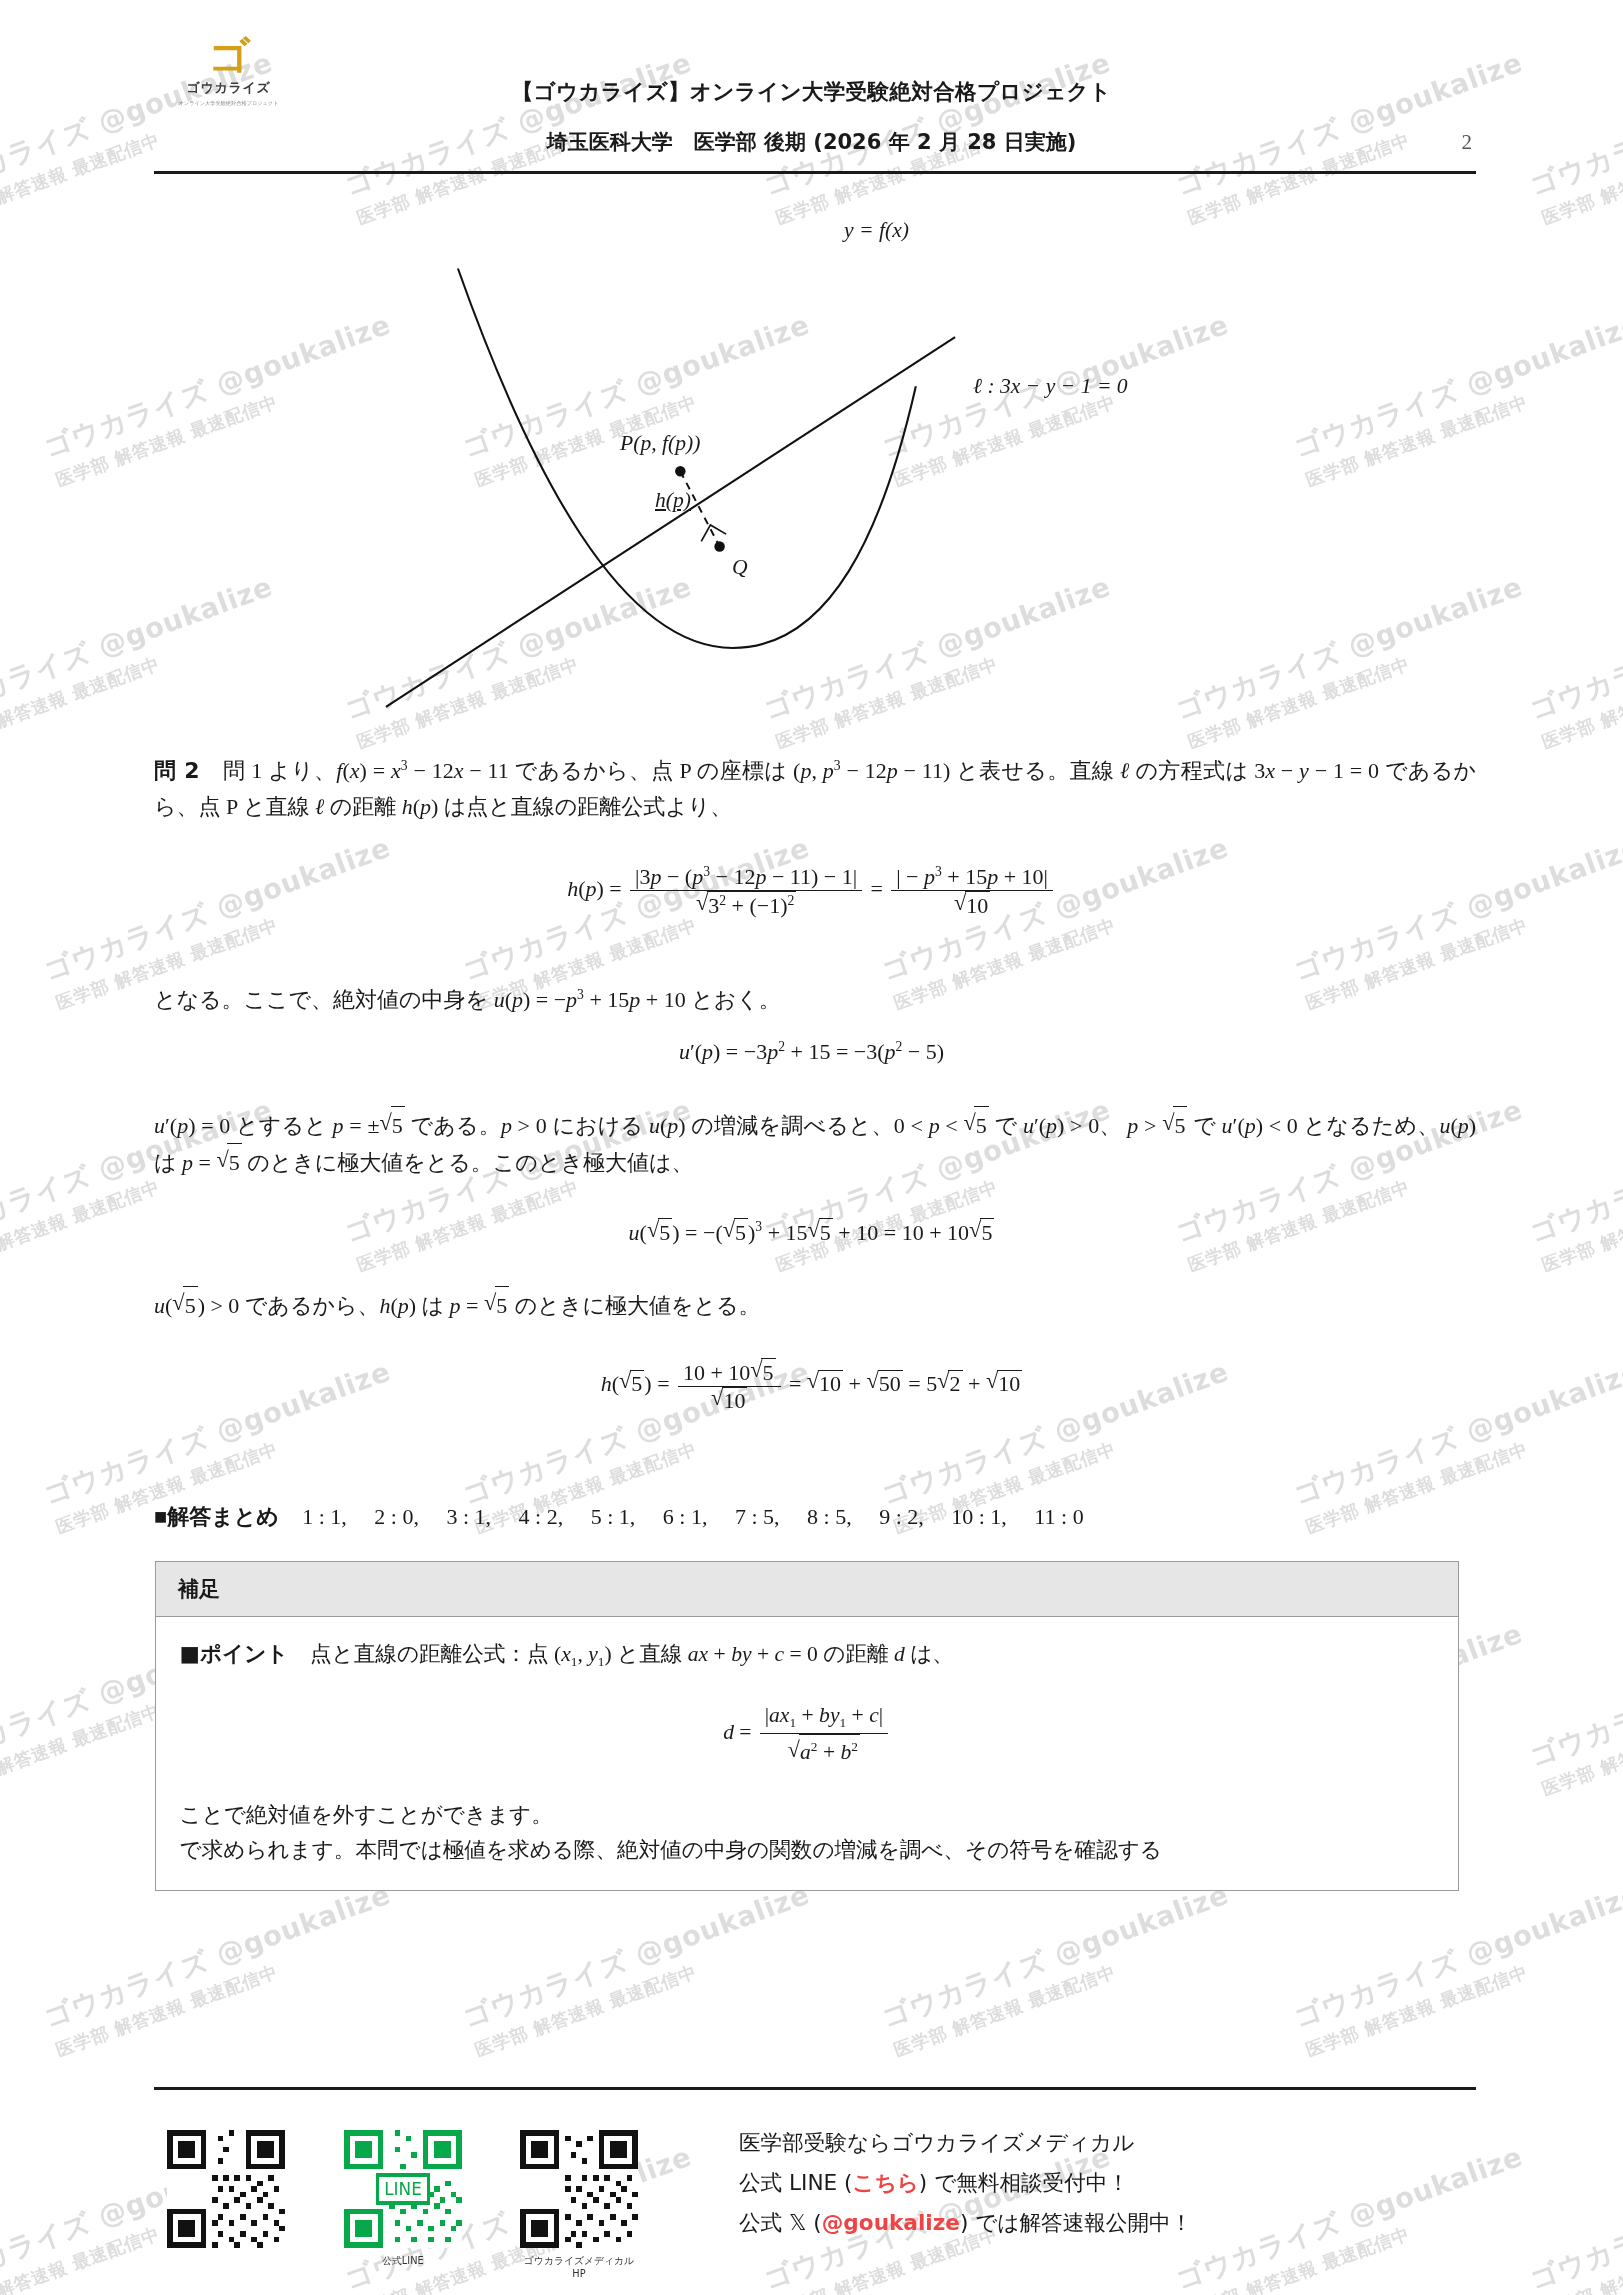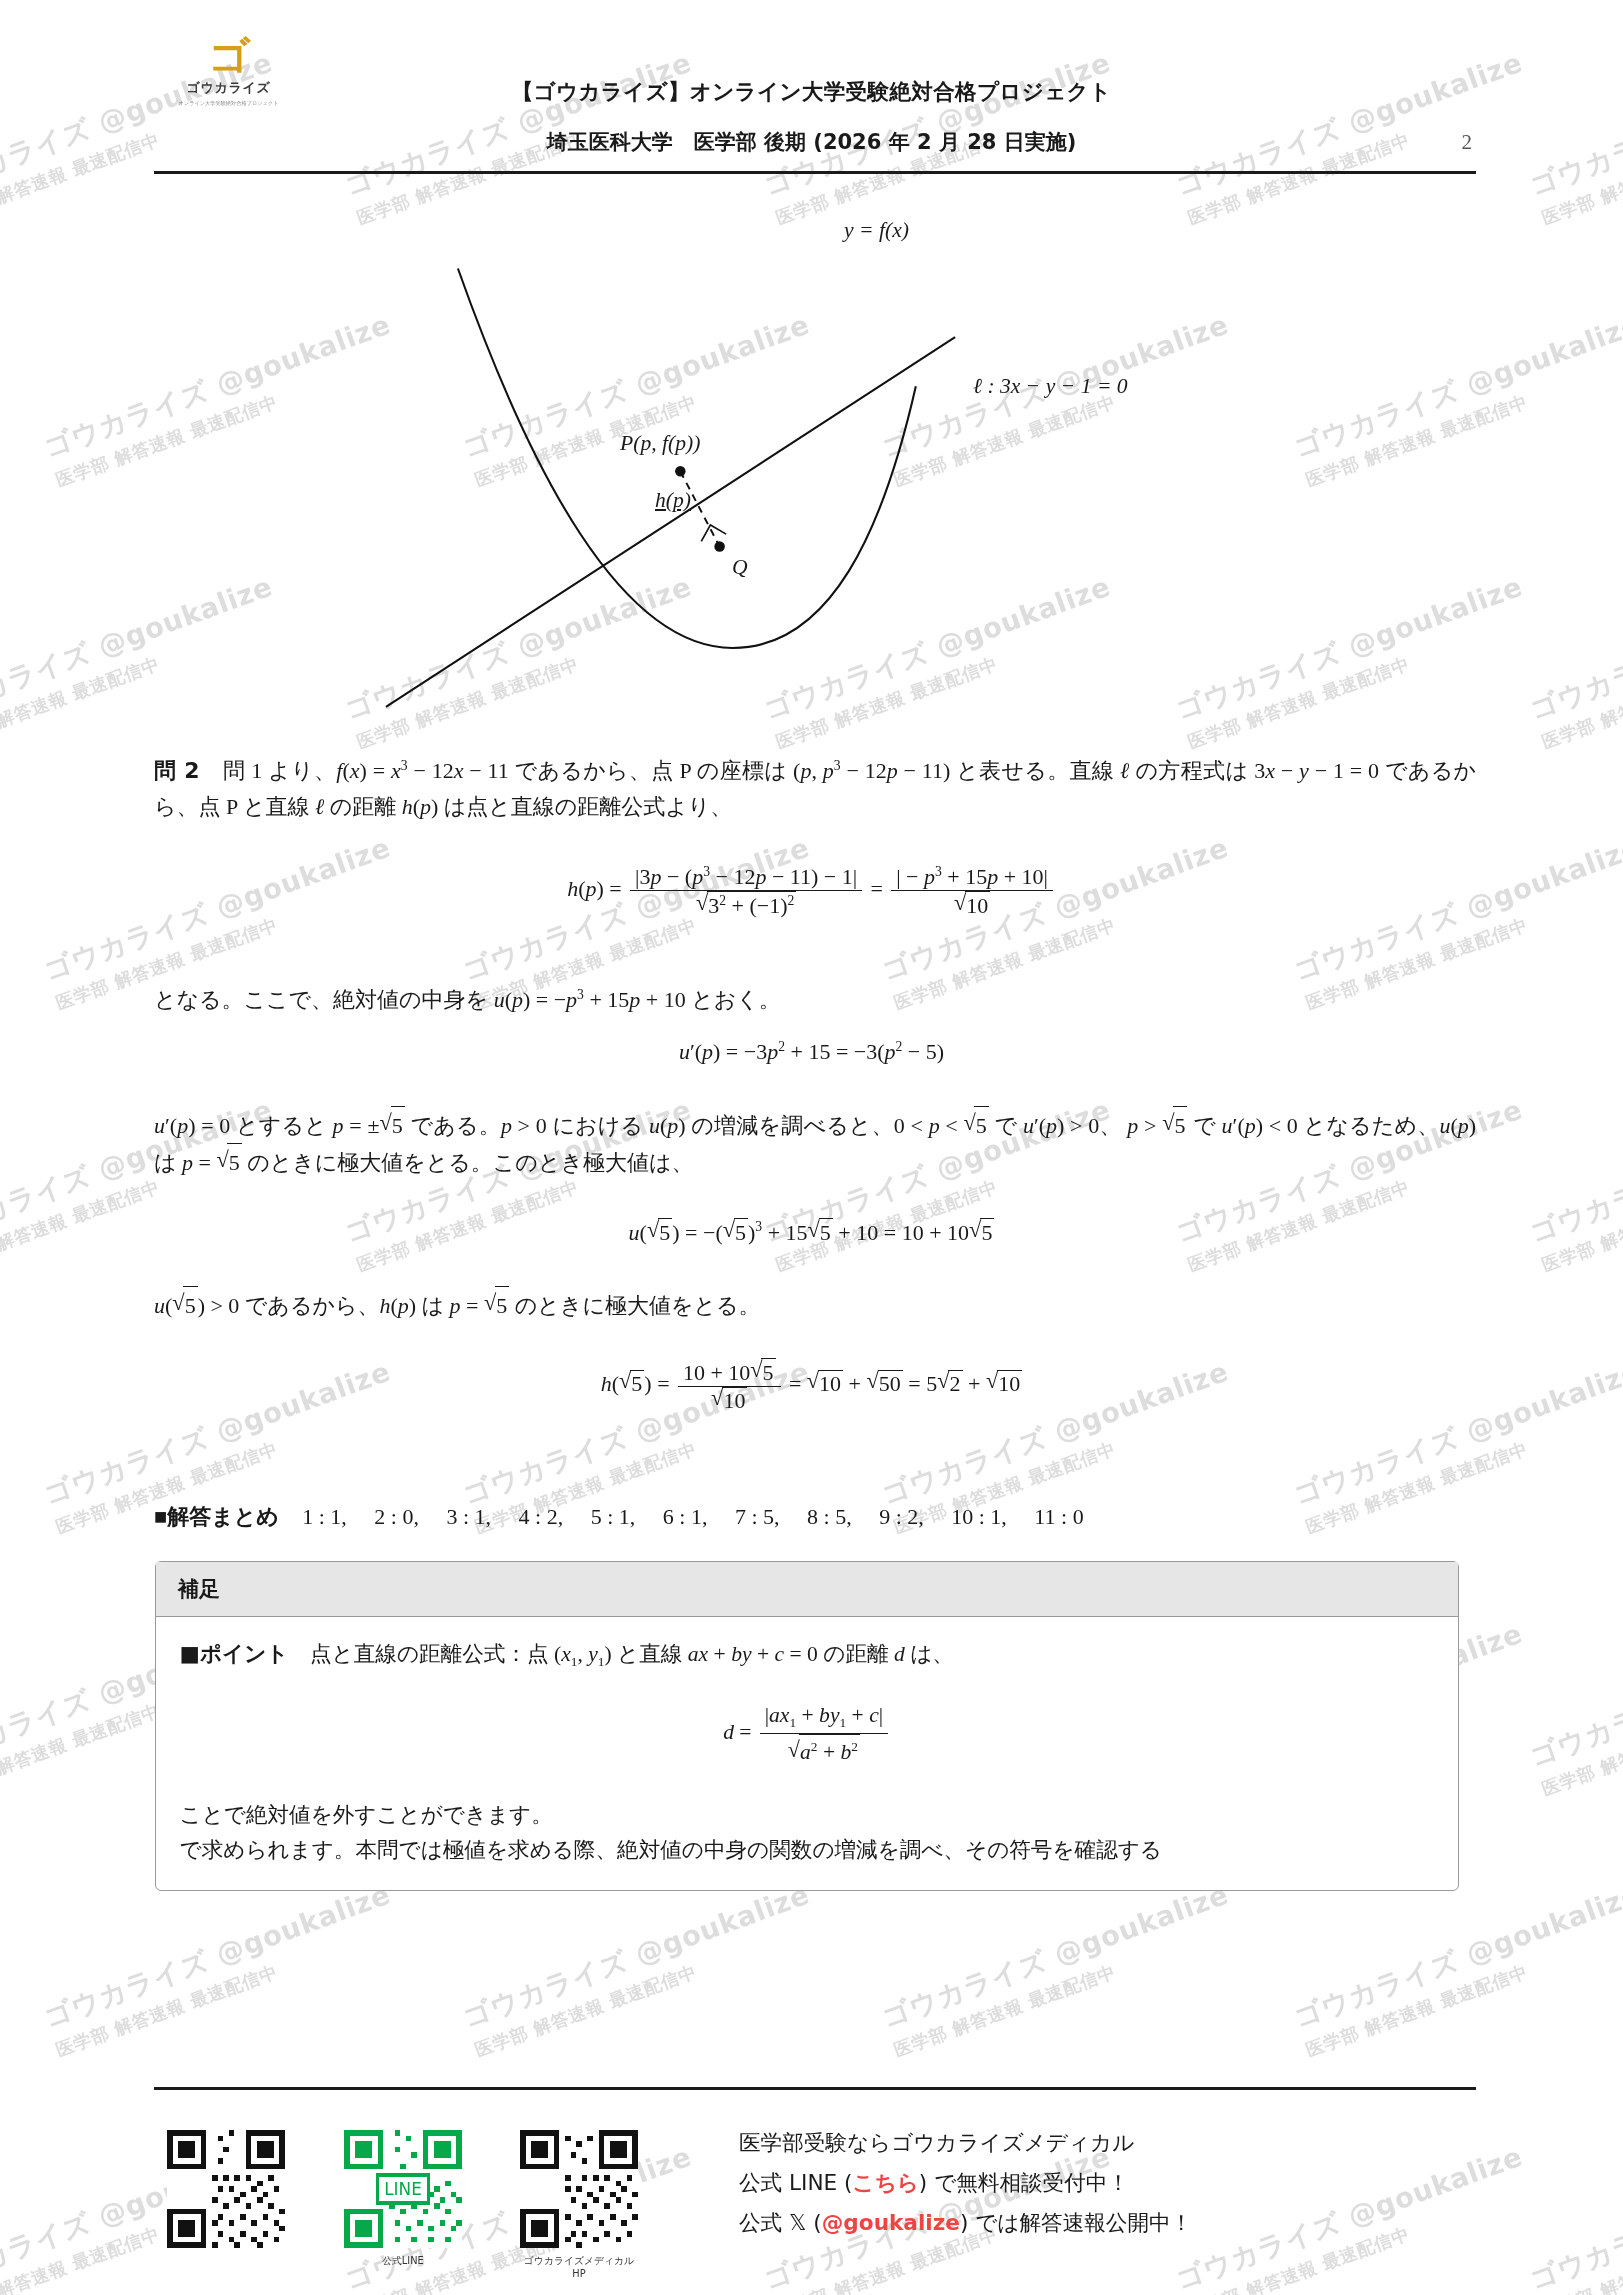--- a/index.html
+++ b/index.html
@@ -480,21 +480,21 @@
       <span class="den"><span class="sqrt"><span class="rad">10</span></span></span>
     </span>
     <span>= <span class="sqrt"><span class="rad">10</span></span> + <span class="sqrt"><span class="rad">50</span></span> = 5<span class="sqrt"><span class="rad">2</span></span> + <span class="sqrt"><span class="rad">10</span></span></span>
   </div>
 
   <div class="answers" style="top:1502px;">
     <span class="lbl">■解答まとめ</span>
     <span class="items" id="answers-items">&nbsp;&nbsp;&nbsp;1 : 1,&nbsp;&nbsp;&nbsp;&nbsp;&nbsp;2 : 0,&nbsp;&nbsp;&nbsp;&nbsp;&nbsp;3 : 1,&nbsp;&nbsp;&nbsp;&nbsp;&nbsp;4 : 2,&nbsp;&nbsp;&nbsp;&nbsp;&nbsp;5 : 1,&nbsp;&nbsp;&nbsp;&nbsp;&nbsp;6 : 1,&nbsp;&nbsp;&nbsp;&nbsp;&nbsp;7 : 5,&nbsp;&nbsp;&nbsp;&nbsp;&nbsp;8 : 5,&nbsp;&nbsp;&nbsp;&nbsp;&nbsp;9 : 2,&nbsp;&nbsp;&nbsp;&nbsp;&nbsp;10 : 1,&nbsp;&nbsp;&nbsp;&nbsp;&nbsp;11 : 0</span>
   </div>
 
-  <div class="suppl" style="top:1561px;border-radius:6px;">
+  <div class="suppl" style="top:1561px;">
     <div class="suppl-head">補足</div>
     <div class="suppl-body">
       <div>
         <span class="bold">■ポイント</span>
         &nbsp;&nbsp;&nbsp;点と直線の距離公式：点 (<i class="v">x</i><sub class="s">1</sub>, <i class="v">y</i><sub class="s">1</sub>) と直線 <i class="v">ax</i> + <i class="v">by</i> + <i class="v">c</i> = 0 の距離 <i class="v">d</i> は、
       </div>
       <div style="text-align:center; margin:26px 0 27.5px 0;">
         <span><i class="v">d</i> =</span>
         <span class="frac">
           <span class="num">|<i class="v">ax</i><sub class="s">1</sub> + <i class="v">by</i><sub class="s">1</sub> + <i class="v">c</i>|</span>

